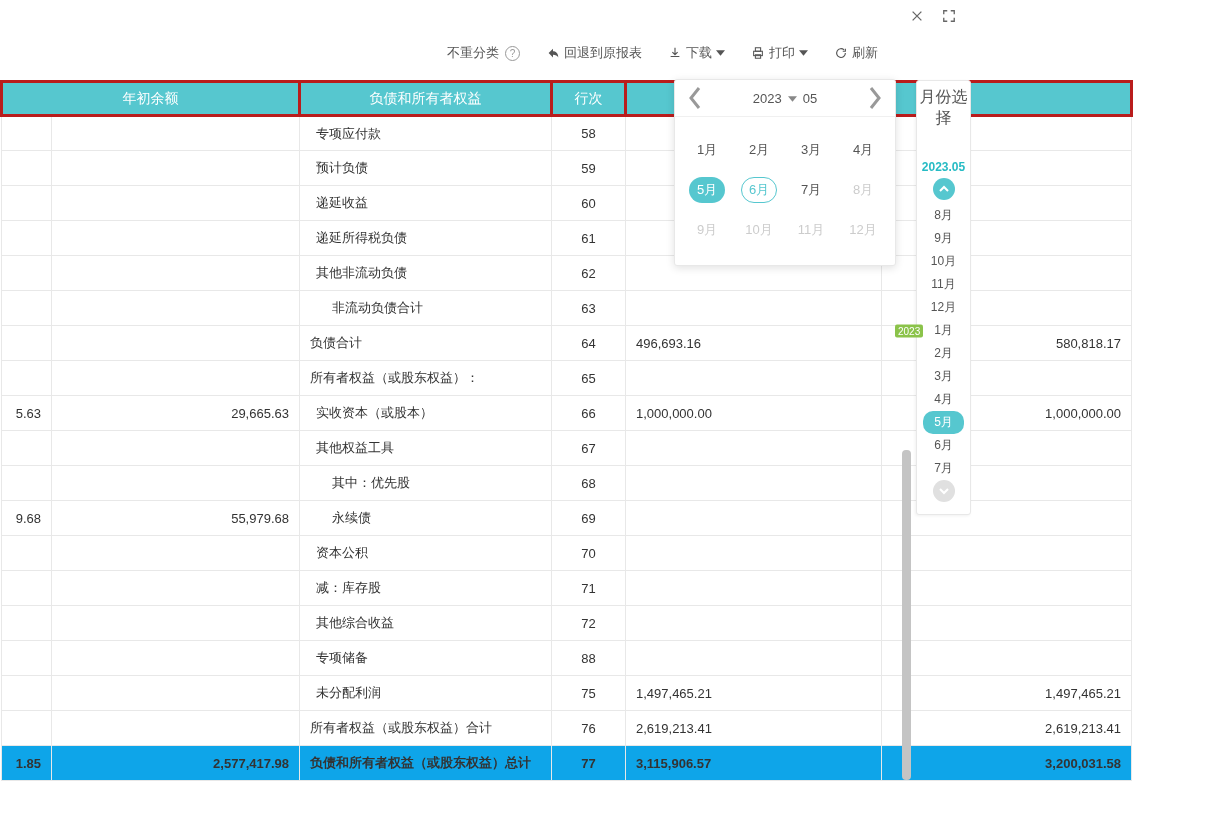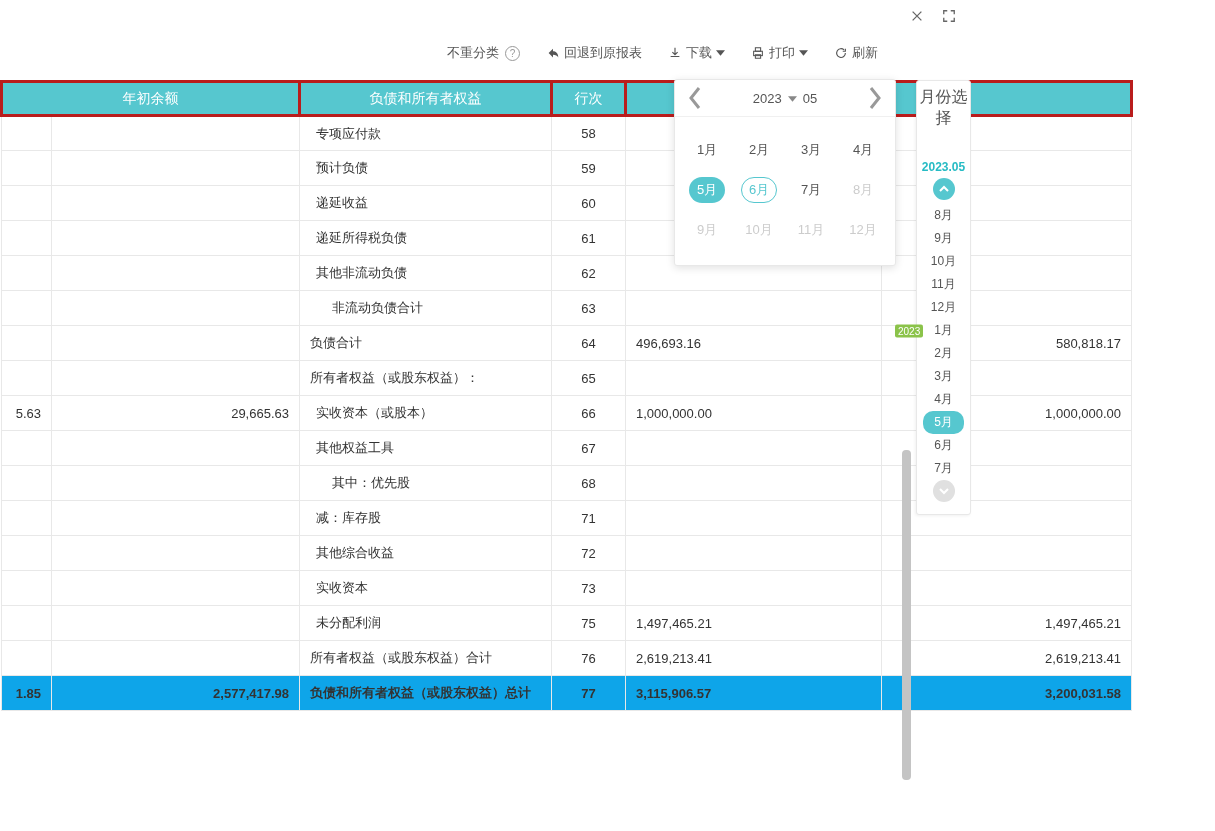--- a/index.html
+++ b/index.html
@@ -214,40 +214,56 @@
           </tr>
           <tr>
             <td class="col-amt1"></td>
             <td class="col-amt2"></td>
             <td class="col-label indent2">其中：优先股</td>
             <td class="col-num">68</td>
             <td class="col-amt3"></td>
             <td class="col-amt4"></td>
           </tr>
           <tr>
+            <td class="col-amt1">9.68</td>
+            <td class="col-amt2">55,979.68</td>
+            <td class="col-label indent2">永续债</td>
+            <td class="col-num">69</td>
+            <td class="col-amt3"></td>
+            <td class="col-amt4"></td>
+          </tr>
+          <tr>
+            <td class="col-amt1"></td>
+            <td class="col-amt2"></td>
+            <td class="col-label indent1">资本公积</td>
+            <td class="col-num">70</td>
+            <td class="col-amt3"></td>
+            <td class="col-amt4"></td>
+          </tr>
+          <tr>
             <td class="col-amt1"></td>
             <td class="col-amt2"></td>
             <td class="col-label indent1">减：库存股</td>
             <td class="col-num">71</td>
             <td class="col-amt3"></td>
             <td class="col-amt4"></td>
           </tr>
           <tr>
             <td class="col-amt1"></td>
             <td class="col-amt2"></td>
             <td class="col-label indent1">其他综合收益</td>
             <td class="col-num">72</td>
             <td class="col-amt3"></td>
             <td class="col-amt4"></td>
           </tr>
           <tr>
             <td class="col-amt1"></td>
             <td class="col-amt2"></td>
-            <td class="col-label indent1">实收资本</td>
-            <td class="col-num">73</td>
+            <td class="col-label indent1">专项储备</td>
+            <td class="col-num">88</td>
             <td class="col-amt3"></td>
             <td class="col-amt4"></td>
           </tr>
           <tr>
             <td class="col-amt1"></td>
             <td class="col-amt2"></td>
             <td class="col-label indent1">未分配利润</td>
             <td class="col-num">75</td>
             <td class="col-amt3">1,497,465.21</td>
             <td class="col-amt4">1,497,465.21</td>

